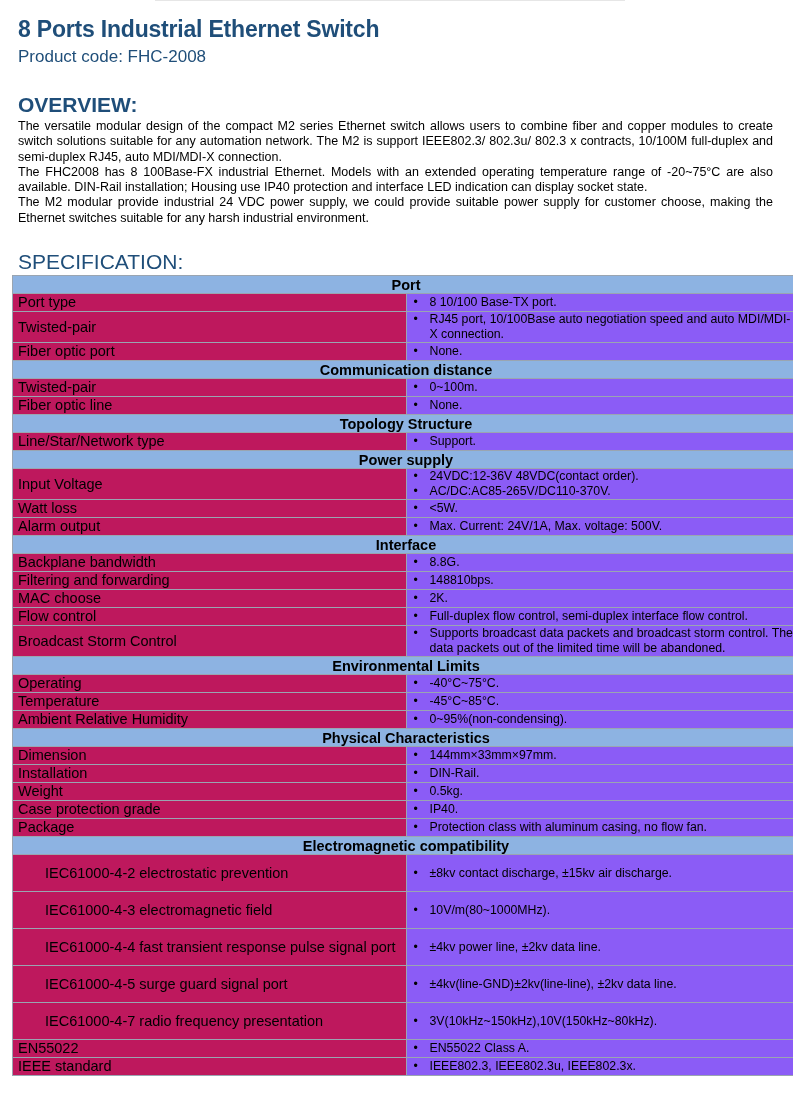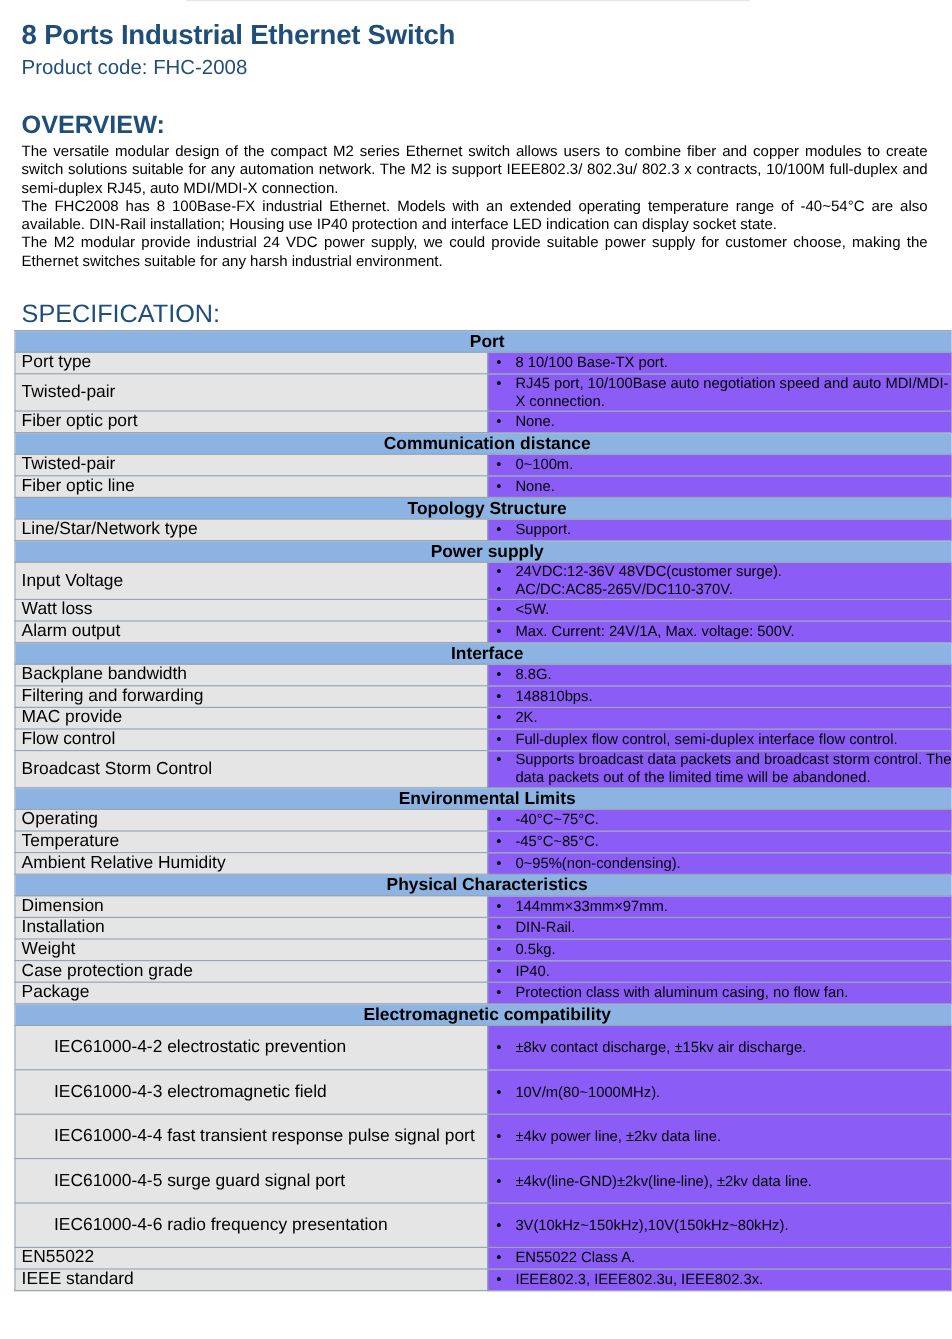--- a/index.html
+++ b/index.html
@@ -7,37 +7,37 @@
   .topline { position: absolute; left: 155px; top: 0; width: 470px; height: 1px; background: #e6e6e6; }
   .title { position: absolute; left: 18px; top: 16px; font-size: 23px; font-weight: bold; color: #1f4e79; letter-spacing: -0.2px; }
   .subtitle { position: absolute; left: 18px; top: 47px; font-size: 17px; color: #1f4e79; }
   .h-overview { position: absolute; left: 18px; top: 93px; font-size: 21px; font-weight: bold; color: #1f4e79; }
   .overview { position: absolute; left: 18px; top: 119px; width: 755px; font-size: 12.5px; line-height: 15.3px; }
   .overview p { margin: 0; text-align: justify; }
   .h-spec { position: absolute; left: 18px; top: 250px; font-size: 21px; font-weight: normal; color: #1f4e79; }
   table.spec { position: absolute; left: 12px; top: 275px; width: 788px; border-collapse: collapse; table-layout: fixed; font-size: 12.5px; }
   table.spec td { border: 1px solid #9aa5b1; padding: 0 5px; vertical-align: middle; }
   tr.sec td { background: #8db3e2; text-align: center; font-weight: bold; font-size: 14.5px; height: 17px; }
-  td.lab { background: #e5e5e5; width: 211px; font-size: 14.5px; line-height: 17px; height: 17px; }
+  td.lab { background: #be185d; width: 211px; font-size: 14.5px; line-height: 17px; height: 17px; }
   td.val { background: #8b5cf6; font-size: 12.3px; line-height: 15px; padding-left: 8px; }
   .li { display: block; padding-left: 18px; position: relative; }
   .li::before { content: "\2022"; position: absolute; left: 2px; top: 0; }
   tr.two td.lab { height: 36px; line-height: 18px; padding-left: 32px; }
 </style>
 </head>
 <body>
 
 <div class="topline"></div>
 <div class="title">8 Ports Industrial Ethernet Switch</div>
 <div class="subtitle">Product code: FHC-2008</div>
 
 <div class="h-overview">OVERVIEW:</div>
 <div class="overview">
   <p>The versatile modular design of the compact M2 series Ethernet switch allows users to combine fiber and copper modules to create switch solutions suitable for any automation network. The M2 is support IEEE802.3/ 802.3u/ 802.3 x contracts, 10/100M full-duplex and semi-duplex RJ45, auto MDI/MDI-X connection.</p>
-  <p>The FHC2008 has 8 100Base-FX industrial Ethernet. Models with an extended operating temperature range of -40~54°C are also available. DIN-Rail installation; Housing use IP40 protection and interface LED indication can display socket state.</p>
+  <p>The FHC2008 has 8 100Base-FX industrial Ethernet. Models with an extended operating temperature range of -20~75°C are also available. DIN-Rail installation; Housing use IP40 protection and interface LED indication can display socket state.</p>
   <p>The M2 modular provide industrial 24 VDC power supply, we could provide suitable power supply for customer choose, making the Ethernet switches suitable for any harsh industrial environment.</p>
 </div>
 
 <div class="h-spec">SPECIFICATION:</div>
 <table class="spec">
   <tbody id="spec-body">
       <tr class="sec">
         <td colspan="2">Port</td>
       </tr>
       <tr>
@@ -81,21 +81,21 @@
         <td class="val">
           <span class="li">Support.</span>
         </td>
       </tr>
       <tr class="sec">
         <td colspan="2">Power supply</td>
       </tr>
       <tr>
         <td class="lab">Input Voltage</td>
         <td class="val">
-          <span class="li">24VDC:12-36V 48VDC(customer surge).</span>
+          <span class="li">24VDC:12-36V 48VDC(contact order).</span>
           <span class="li">AC/DC:AC85-265V/DC110-370V.</span>
         </td>
       </tr>
       <tr>
         <td class="lab">Watt loss</td>
         <td class="val">
           <span class="li">&lt;5W.</span>
         </td>
       </tr>
       <tr>
@@ -113,21 +113,21 @@
           <span class="li">8.8G.</span>
         </td>
       </tr>
       <tr>
         <td class="lab">Filtering and forwarding</td>
         <td class="val">
           <span class="li">148810bps.</span>
         </td>
       </tr>
       <tr>
-        <td class="lab">MAC provide</td>
+        <td class="lab">MAC choose</td>
         <td class="val">
           <span class="li">2K.</span>
         </td>
       </tr>
       <tr>
         <td class="lab">Flow control</td>
         <td class="val">
           <span class="li">Full-duplex flow control, semi-duplex interface flow control.</span>
         </td>
       </tr>
@@ -212,21 +212,21 @@
           <span class="li">±4kv power line, ±2kv data line.</span>
         </td>
       </tr>
       <tr class="two">
         <td class="lab">IEC61000-4-5 surge guard signal port</td>
         <td class="val">
           <span class="li">±4kv(line-GND)±2kv(line-line), ±2kv data line.</span>
         </td>
       </tr>
       <tr class="two">
-        <td class="lab">IEC61000-4-6 radio frequency presentation</td>
+        <td class="lab">IEC61000-4-7 radio frequency presentation</td>
         <td class="val">
           <span class="li">3V(10kHz~150kHz),10V(150kHz~80kHz).</span>
         </td>
       </tr>
       <tr>
         <td class="lab">EN55022</td>
         <td class="val">
           <span class="li">EN55022 Class A.</span>
         </td>
       </tr>

